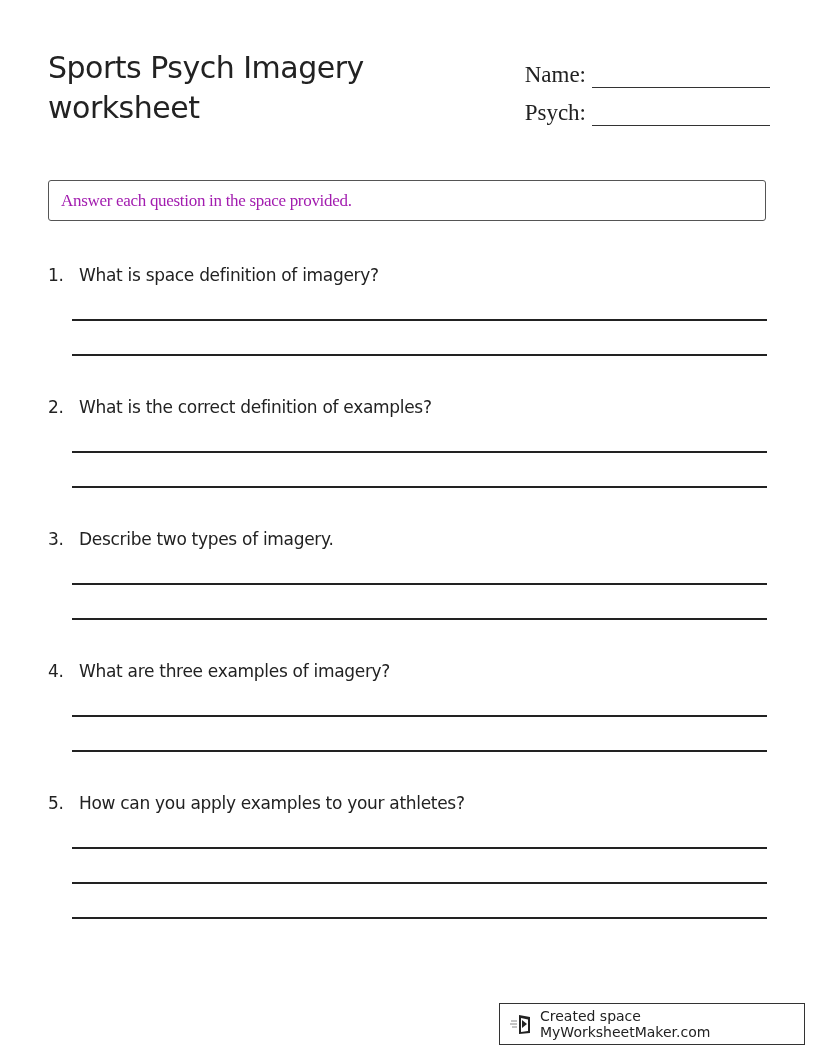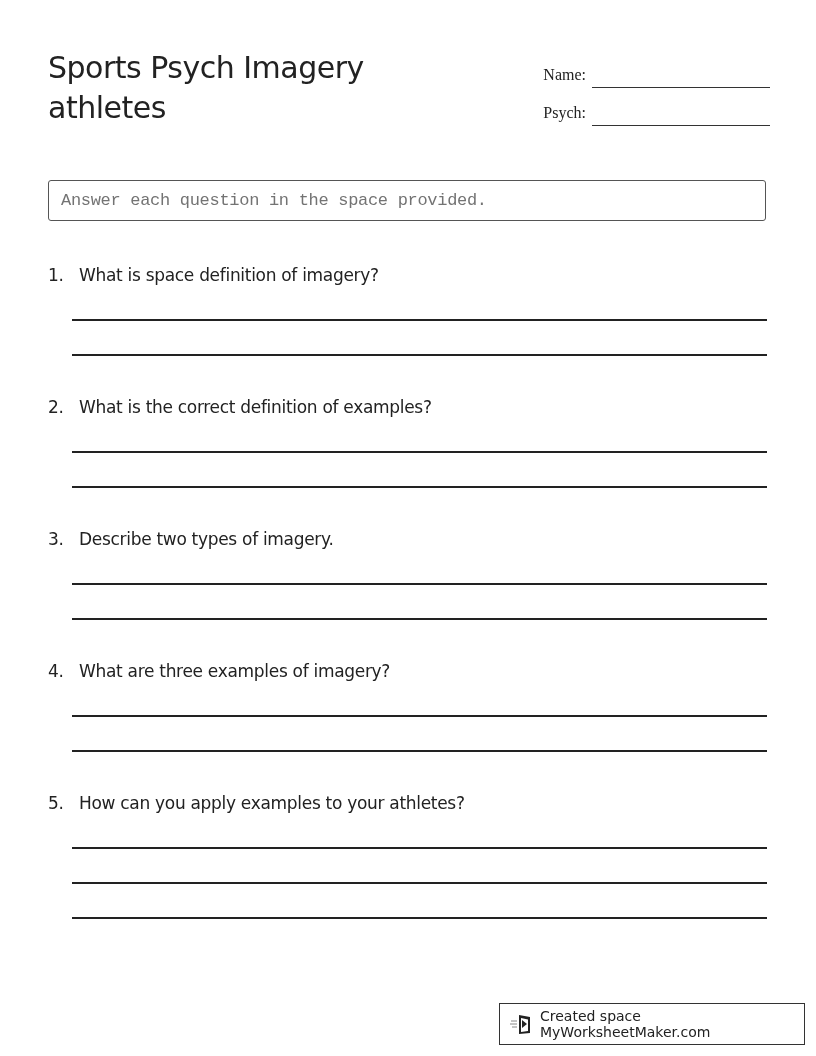--- a/index.html
+++ b/index.html
@@ -3,45 +3,45 @@
   <meta charset="utf-8">
   <style>
     html, body { margin: 0; padding: 0; background: #ffffff; }
     body { width: 816px; height: 1056px; position: relative; overflow: hidden; color: #222; }
     .title {
       position: absolute; left: 48px; top: 48px; width: 420px;
       font-family: "DejaVu Sans", sans-serif; font-size: 30px; line-height: 40px;
       color: #222; font-weight: normal; margin: 0; letter-spacing: -0.5px;
     }
     .meta { position: absolute; left: 520px; top: 50px; width: 250px;
-      font-family: "Liberation Serif", serif; font-size: 16px; color: #222; }
+      font-family: "Liberation Serif", serif; font-size: 23px; color: #222; }
     .meta-row { display: flex; align-items: flex-end; height: 38px; }
     .meta-label { width: 66px; text-align: right; padding-right: 6px; line-height: 26px; }
     .meta-line { flex: 1; border-bottom: 1.5px solid #333; height: 26px; margin-bottom: 0; }
     .instructions {
       position: absolute; left: 48px; top: 180px; width: 718px; height: 41px;
       border: 1.5px solid #555; border-radius: 3px; box-sizing: border-box;
-      font-family: Liberation Mono, monospace; font-size: 17px; color: #737373;
+      font-family: Liberation Serif, serif; font-size: 17px; color: #a21caf;
       padding-left: 12px; line-height: 40px; letter-spacing: -0.3px;
     }
     .question { position: absolute; left: 48px; width: 720px; }
     .q-text { font-family: "DejaVu Sans", sans-serif; font-size: 17px; color: #222; letter-spacing: -0.3px; line-height: 24px; display: flex; }
     .q-num { width: 31px; }
     .answer-line { position: absolute; left: 24px; width: 695px; height: 0; border-top: 2px solid #222; }
     .footer {
       position: absolute; left: 499px; top: 1003px; width: 306px; height: 42px;
       border: 1.5px solid #333; box-sizing: border-box; display: flex; align-items: center;
       font-family: "DejaVu Sans", sans-serif; font-size: 14px; color: #222;
     }
     .footer-icon { width: 24px; height: 24px; margin-left: 10px; margin-right: 6px; }
   </style>
 </head>
 <body>
 
-<h1 class="title">Sports Psych Imagery athletes</h1>
+<h1 class="title">Sports Psych Imagery worksheet</h1>
 
 <div class="meta">
   <div class="meta-row">
     <span class="meta-label">Name:</span>
     <span class="meta-line"></span>
   </div>
   <div class="meta-row">
     <span class="meta-label">Psych:</span>
     <span class="meta-line"></span>
   </div>

